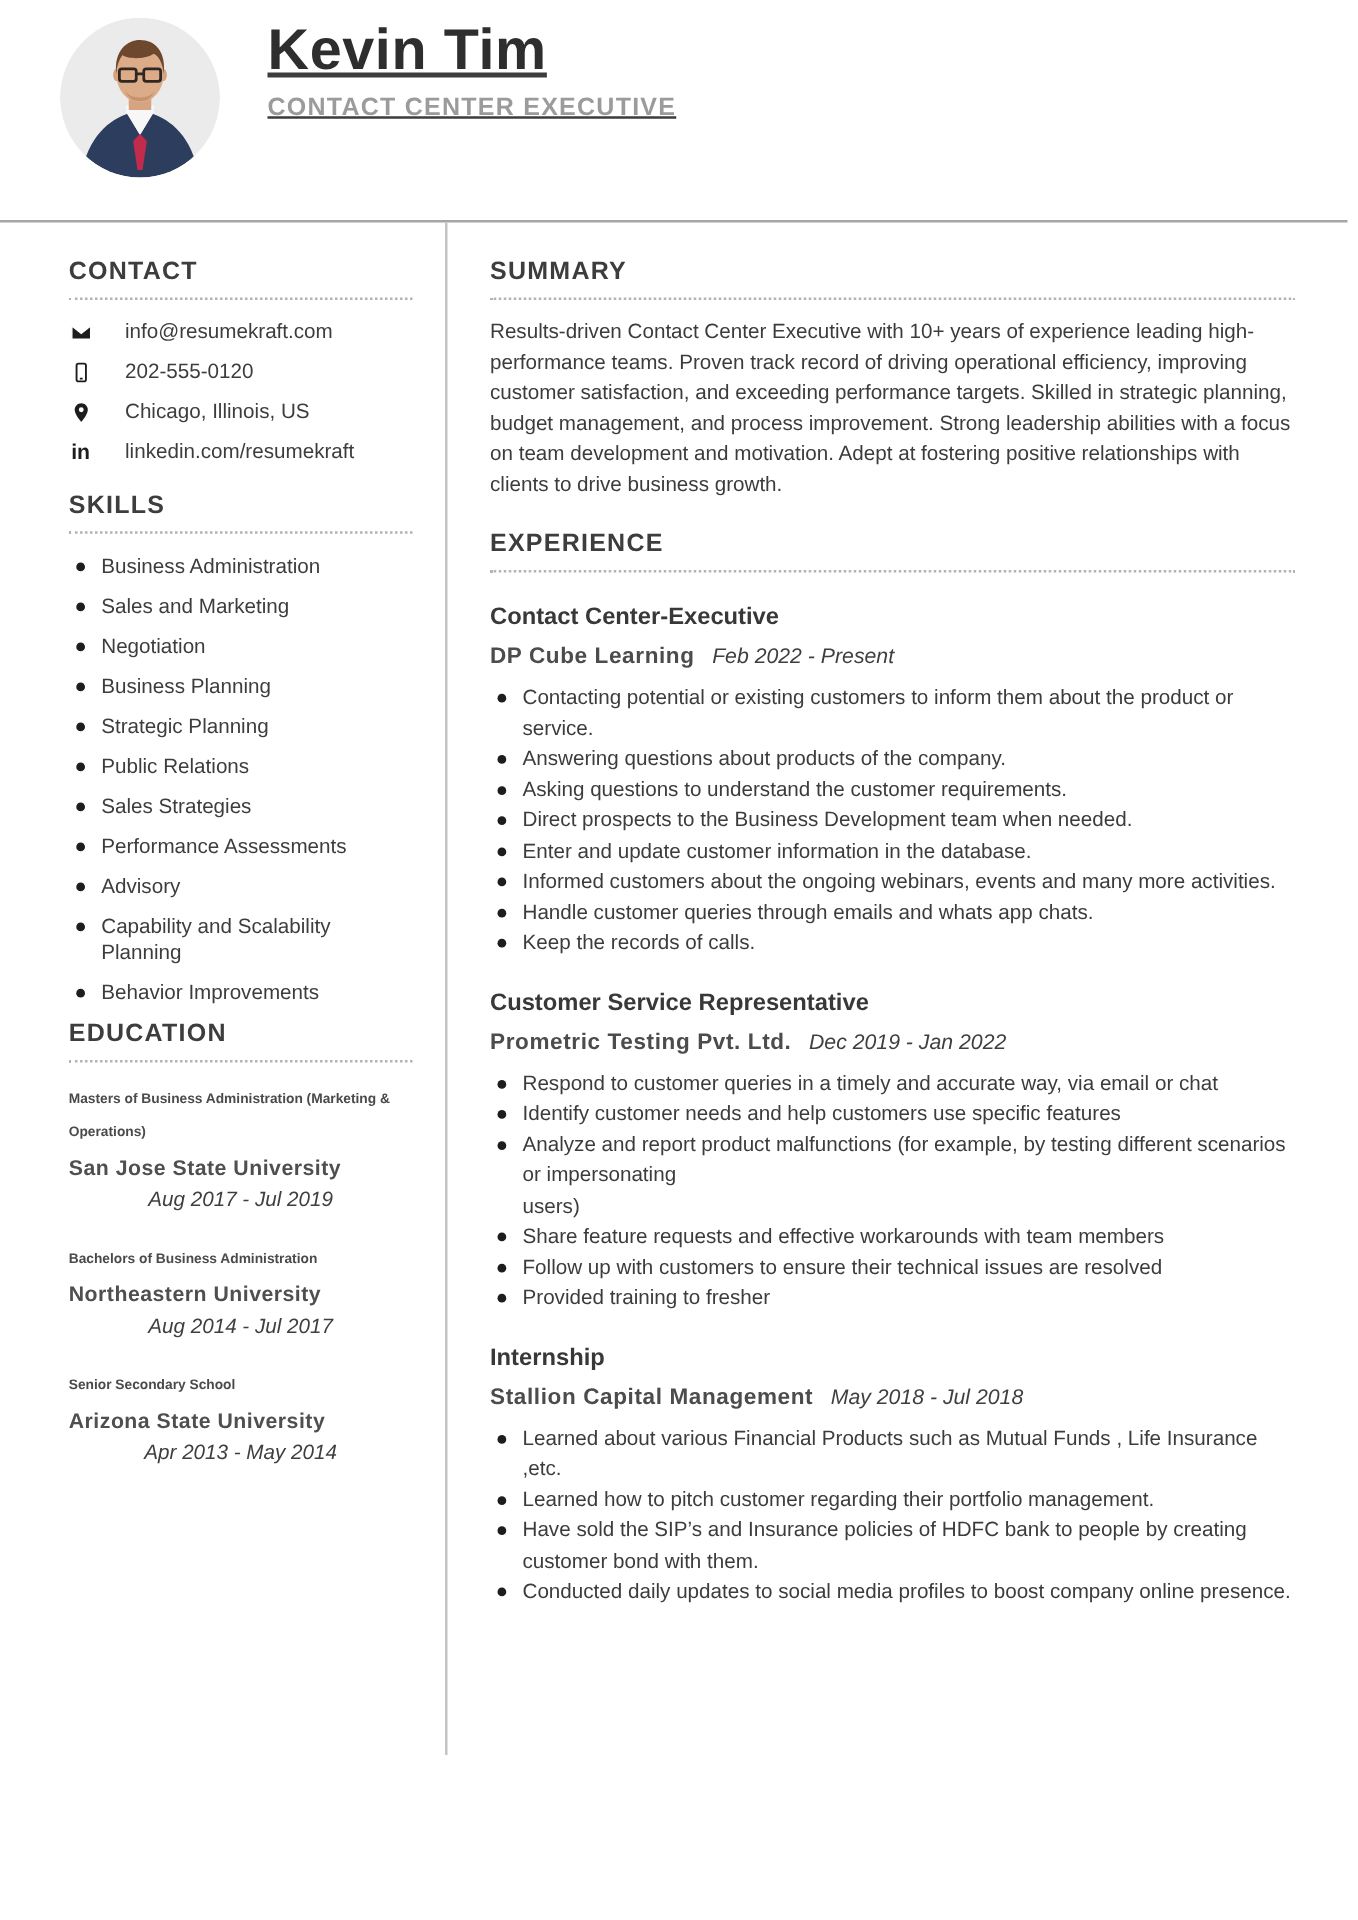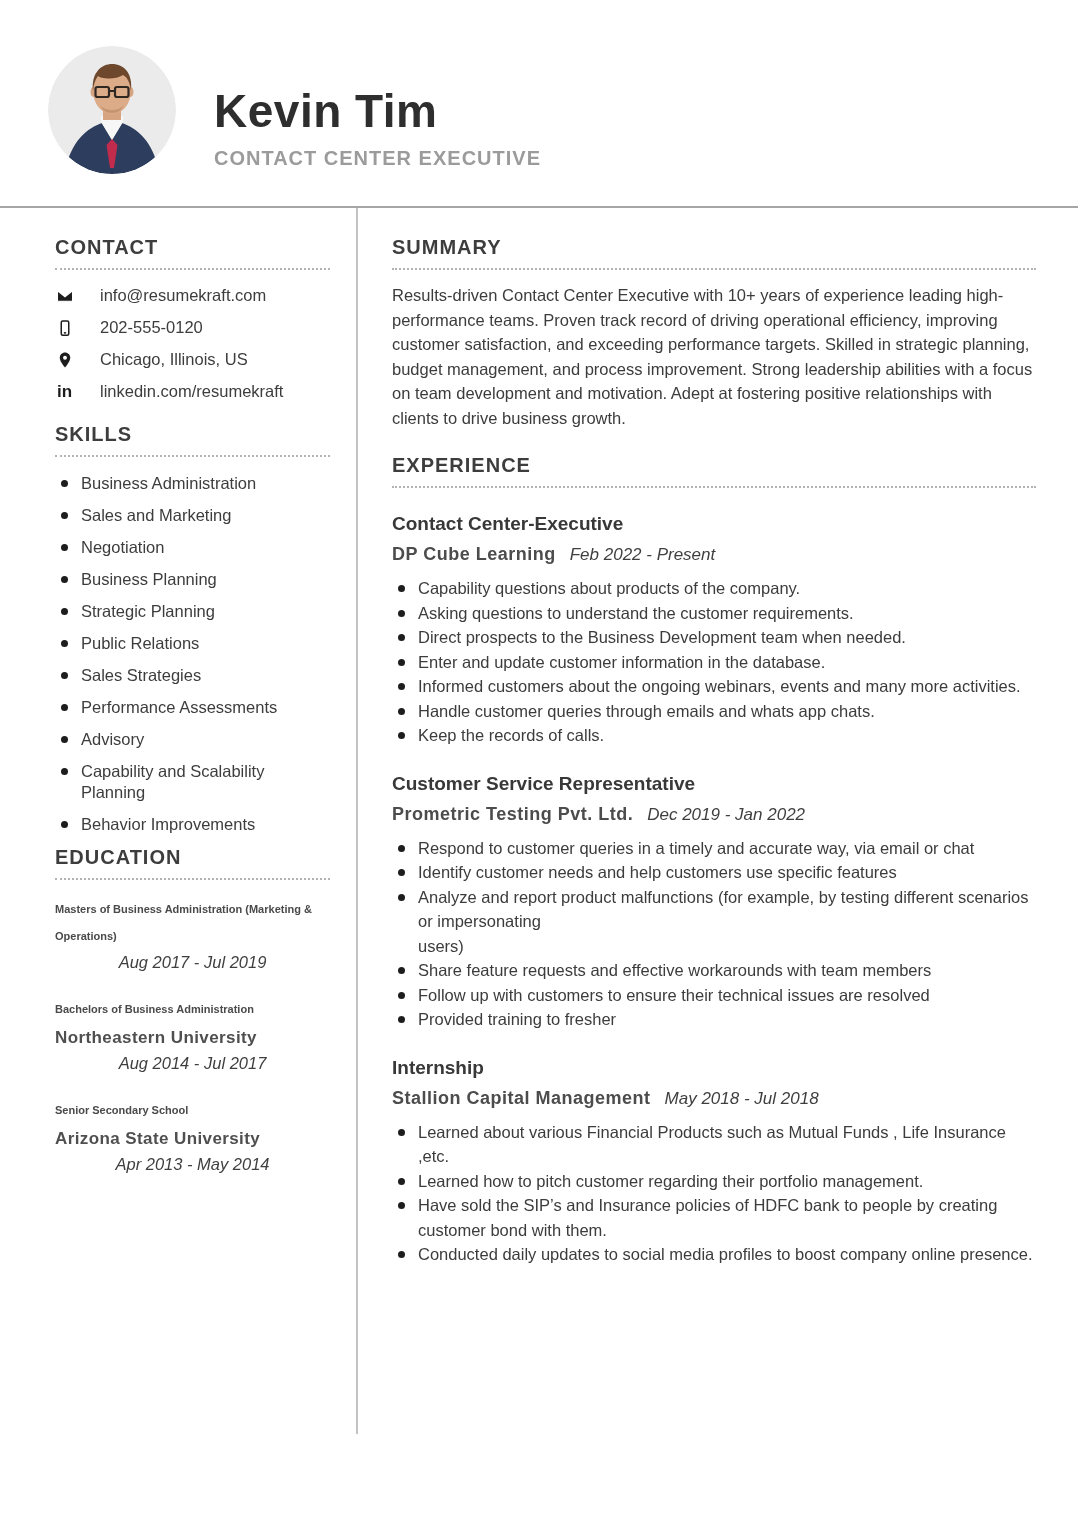--- a/index.html
+++ b/index.html
@@ -9,24 +9,25 @@
     background: #ffffff;
     font-family: "Liberation Sans", sans-serif;
     color: #3c3c3c;
     position: relative;
     overflow: hidden;
   }
 
   
   .header {
     display: flex;
-    align-items: flex-end;
+    align-items: flex-start;
     gap: 38px;
-    padding: 44px 0 0 48px;
+    padding: 14px 0 0 48px;
     height: 130px;
+    text-decoration: underline;
   }
   .avatar {
     width: 128px;
     height: 128px;
     border-radius: 50%;
     overflow: hidden;
     flex: 0 0 auto;
   }
   .header-text { padding-bottom: 4px; }
   .name {
@@ -314,20 +315,21 @@
             <li class="bullet-item">Capability and Scalability Planning</li>
             <li class="bullet-item">Behavior Improvements</li>
           </ul>
       </section>
 
       <section style="">
         <h2 class="section-heading">EDUCATION</h2>
         <div class="education-list">
   <div class="edu-entry">
     <div class="edu-degree">Masters of Business Administration (Marketing &amp; Operations)</div>
+    <div class="edu-school">San Jose State University</div>
     <div class="edu-dates">Aug 2017 - Jul 2019</div>
   </div>
 
   <div class="edu-entry">
     <div class="edu-degree">Bachelors of Business Administration</div>
     <div class="edu-school">Northeastern University</div>
     <div class="edu-dates">Aug 2014 - Jul 2017</div>
   </div>
 
   <div class="edu-entry">
@@ -351,21 +353,22 @@
 
       <section class="experience-section">
         <h2 class="section-heading">EXPERIENCE</h2>
         <div class="jobs">
   <div class="job">
     <div class="job-position">Contact Center-Executive</div>
     <div class="job-meta">
       <span class="job-company">DP Cube Learning</span><span class="job-dates">Feb 2022 - Present</span>
     </div>
     <ul class="bullet-list">
-                <li class="bullet-item">Capability questions about products of the company.</li>
+                <li class="bullet-item">Contacting potential or existing customers to inform them about the product or service.</li>
+                <li class="bullet-item">Answering questions about products of the company.</li>
                 <li class="bullet-item">Asking questions to understand the customer requirements.</li>
                 <li class="bullet-item">Direct prospects to the Business Development team when needed.</li>
                 <li class="bullet-item">Enter and update customer information in the database.</li>
                 <li class="bullet-item">Informed customers about the ongoing webinars, events and many more activities.</li>
                 <li class="bullet-item">Handle customer queries through emails and whats app chats.</li>
                 <li class="bullet-item">Keep the records of calls.</li>
               </ul>
   </div>
 
   <div class="job">

